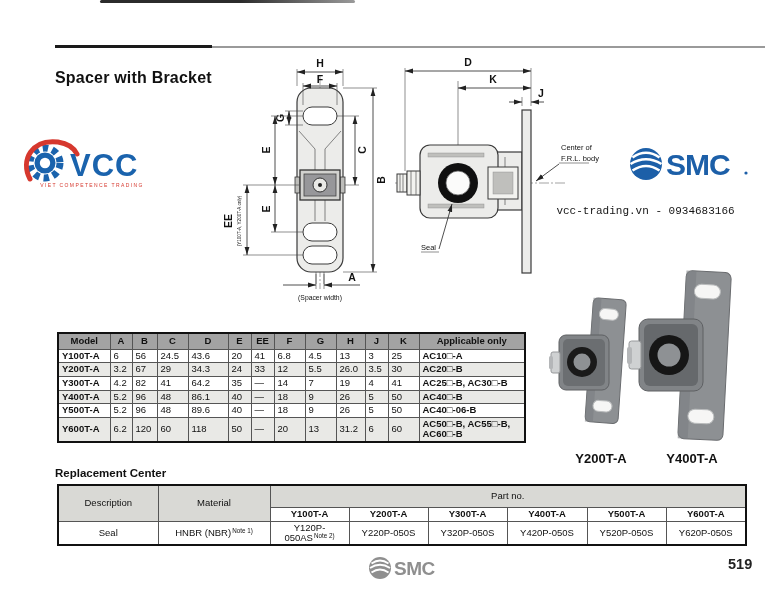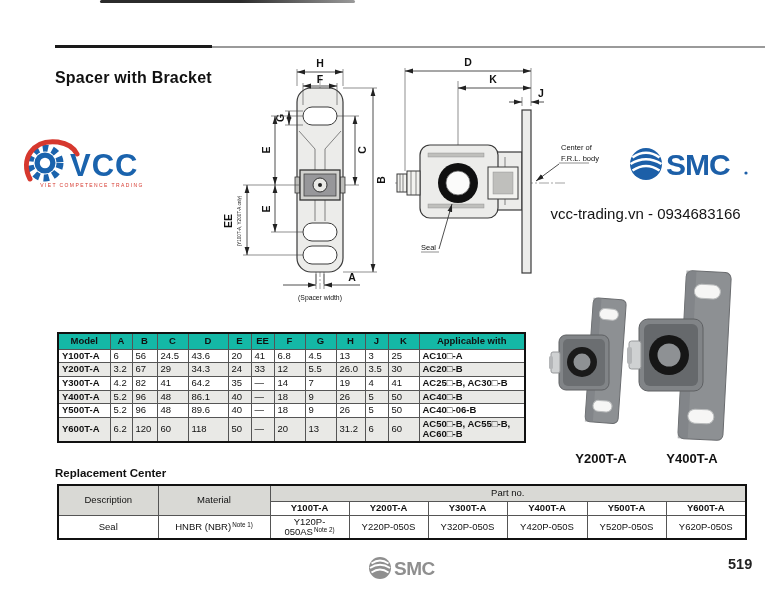--- a/index.html
+++ b/index.html
@@ -27,28 +27,28 @@
   .cl{stroke:#666;stroke-width:.6;stroke-dasharray:10 2 2 2;fill:none;}
   .dl{stroke:#222;stroke-width:.8;fill:none;}
   .xl{stroke:#444;stroke-width:.6;fill:none;}
   .lab{font-size:10.5px;font-weight:bold;fill:#111;text-anchor:middle;}
   .lab-sm{font-size:4.6px;fill:#111;text-anchor:middle;}
   .cap{font-size:6.8px;fill:#111;text-anchor:middle;}
   .an{font-size:7.5px;fill:#111;}
 
   
   .watermark{position:absolute;left:538px;top:205px;width:215px;text-align:center;
-             font-family:Liberation Sans, sans-serif;font-size:15px;color:#141414;}
+             font-family:Liberation Mono, monospace;font-size:11px;color:#141414;}
 
   
   .dim-table{position:absolute;left:57px;top:332px;border-collapse:collapse;table-layout:fixed;
              font-size:9.5px;border:2px solid #111;}
   .dim-table th,.dim-table td{border:1px solid #555;padding:1px 2px 1px 3px;line-height:1.12;
              text-align:left;vertical-align:middle;overflow:hidden;}
-  .dim-table th{background:#14b8a6;text-align:center;font-weight:bold;padding:2px 1px;}
+  .dim-table th{background:#a3a3a3;text-align:center;font-weight:bold;padding:2px 1px;}
   .dim-table tr.alt td{background:#e9e9e6;}
   .model-cell,.applicable-cell{font-weight:bold;white-space:normal;}
   .num-cell{white-space:nowrap;}
 
   
   .photo-label{position:absolute;font-size:13px;font-weight:bold;text-align:center;}
 
   
   .rep-heading{position:absolute;left:55px;top:467px;font-size:11.5px;font-weight:bold;}
   .rep-table{position:absolute;left:57px;top:484px;border-collapse:collapse;table-layout:fixed;
@@ -225,21 +225,21 @@
       <th>B</th>
       <th>C</th>
       <th>D</th>
       <th>E</th>
       <th>EE</th>
       <th>F</th>
       <th>G</th>
       <th>H</th>
       <th>J</th>
       <th>K</th>
-      <th>Applicable with</th>
+      <th>Applicable only</th>
     </tr>
     <tr>
       <td class="model-cell">Y100T-A</td>
       <td class="num-cell">6</td>
       <td class="num-cell">56</td>
       <td class="num-cell">24.5</td>
       <td class="num-cell">43.6</td>
       <td class="num-cell">20</td>
       <td class="num-cell">41</td>
       <td class="num-cell">6.8</td>
@@ -364,21 +364,21 @@
       <col style="width:100px">
         <col style="width:112px">
         <col style="width:79px">
         <col style="width:79px">
       <col style="width:79px">
         <col style="width:80px">
         <col style="width:79px">
         <col style="width:80px">
     </colgroup>
     <tbody>
-        <tr style="height:16px">
+        <tr style="height:22px">
       <th class="hdr" rowspan="2">Description</th>
       <th class="hdr" rowspan="2">Material</th>
       <th class="hdr" colspan="6">Part no.</th>
     </tr>
     <tr style="height:14px">
       <th class="model-hdr">Y100T-A</th>
       <th class="model-hdr">Y200T-A</th>
       <th class="model-hdr">Y300T-A</th>
       <th class="model-hdr">Y400T-A</th>
       <th class="model-hdr">Y500T-A</th>

